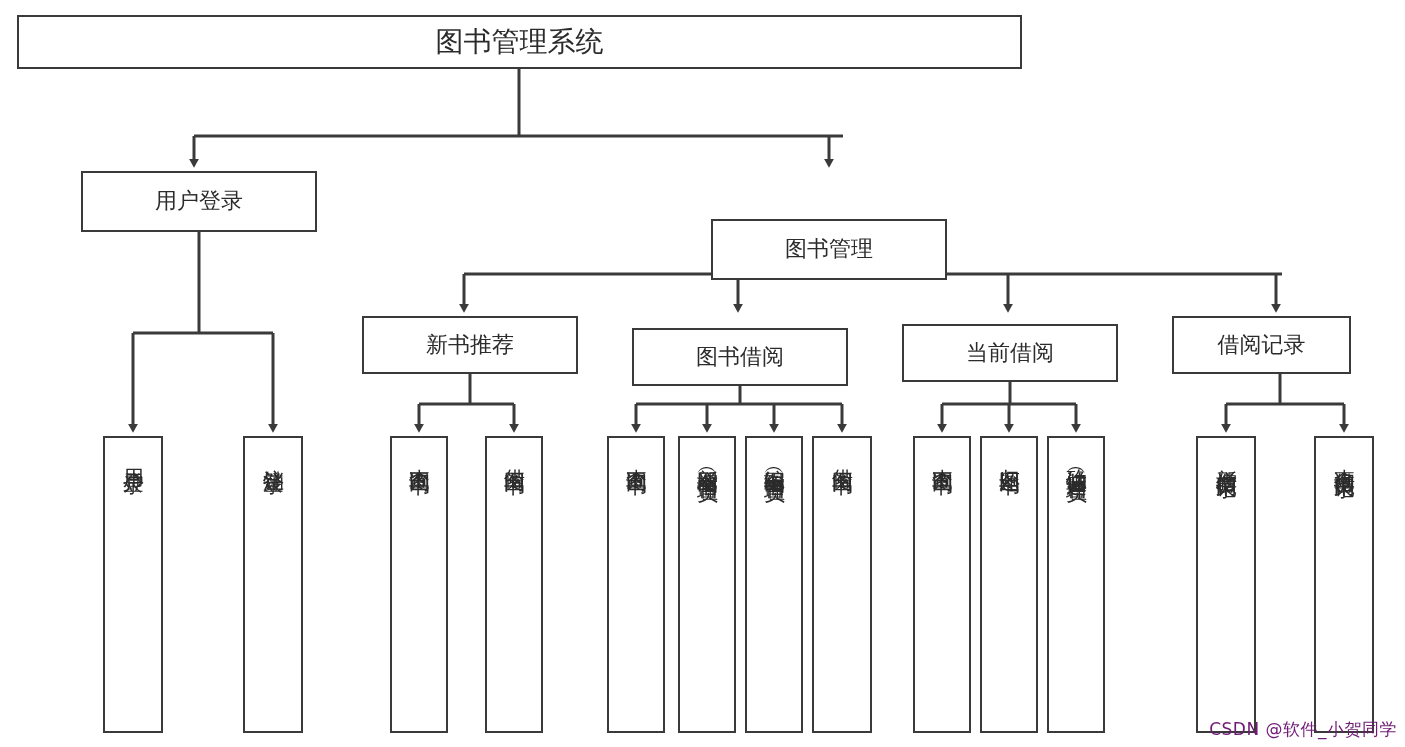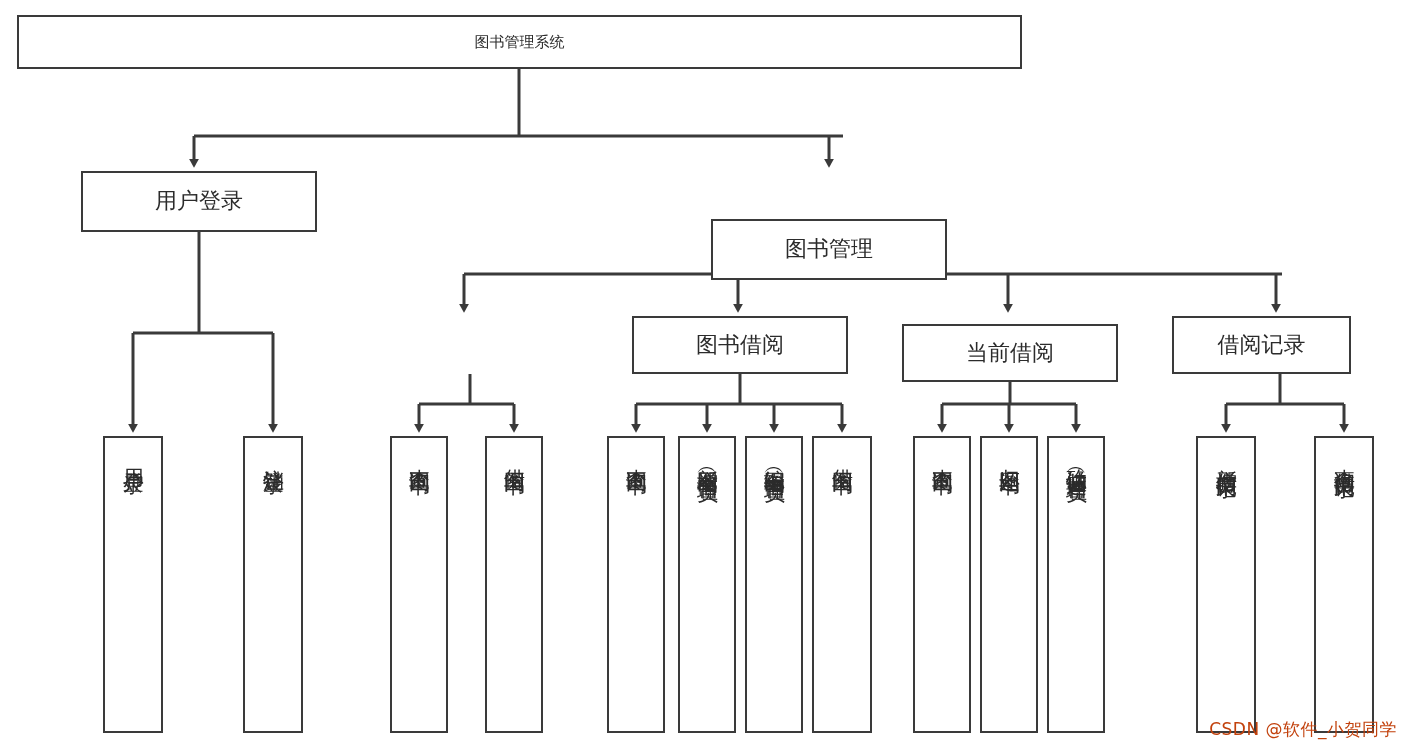--- a/index.html
+++ b/index.html
@@ -49,30 +49,30 @@
   .node-vertical {
     align-items: flex-start;
     padding-top: 14px;
   }
   .node-vertical > .node-label {
     writing-mode: vertical-rl;
     text-orientation: upright;
     letter-spacing: 2px;
     line-height: 1;
   }
-  .size-root   { font-size: 15px; }
+  .size-root   { font-size: 28px; }
   .size-l2     { font-size: 22px; }
   .size-l3     { font-size: 22px; }
   .size-leaf   { font-size: 21px; }
   .watermark {
     position: absolute;
     right: 8px;
     bottom: 6px;
     font-size: 17px;
-    color: #c2410c;
+    color: #701a75;
     letter-spacing: 0.5px;
     white-space: nowrap;
     pointer-events: none;
   }
 </style>
 </head>
 <body>
 
 <div id="diagram-root">
 
@@ -143,22 +143,25 @@
   </div>
 
   <div class="node-box node-horizontal" style="left:81px; top:171px; width:236px; height:61px;">
     <span class="node-label size-l2">用户登录</span>
   </div>
 
   <div class="node-box node-horizontal" style="left:711px; top:171px; width:236px; height:61px;margin-top:48px;">
     <span class="node-label size-l2">图书管理</span>
   </div>
 
-
-  <div class="node-box node-horizontal" style="left:632px; top:316px; width:216px; height:58px;">
+  <div class="node-box node-horizontal" style="left:362px; top:316px; width:216px; height:58px;">
+    <span class="node-label size-l3">新书推荐</span>
+  </div>
+
+  <div class="node-box node-horizontal" style="left:632px; top:328px; width:216px; height:58px;">
     <span class="node-label size-l3">图书借阅</span>
   </div>
 
   <div class="node-box node-horizontal" style="left:902px; top:324px; width:216px; height:58px;">
     <span class="node-label size-l3">当前借阅</span>
   </div>
 
   <div class="node-box node-horizontal" style="left:1172px; top:316px; width:179px; height:58px;">
     <span class="node-label size-l3">借阅记录</span>
   </div>

